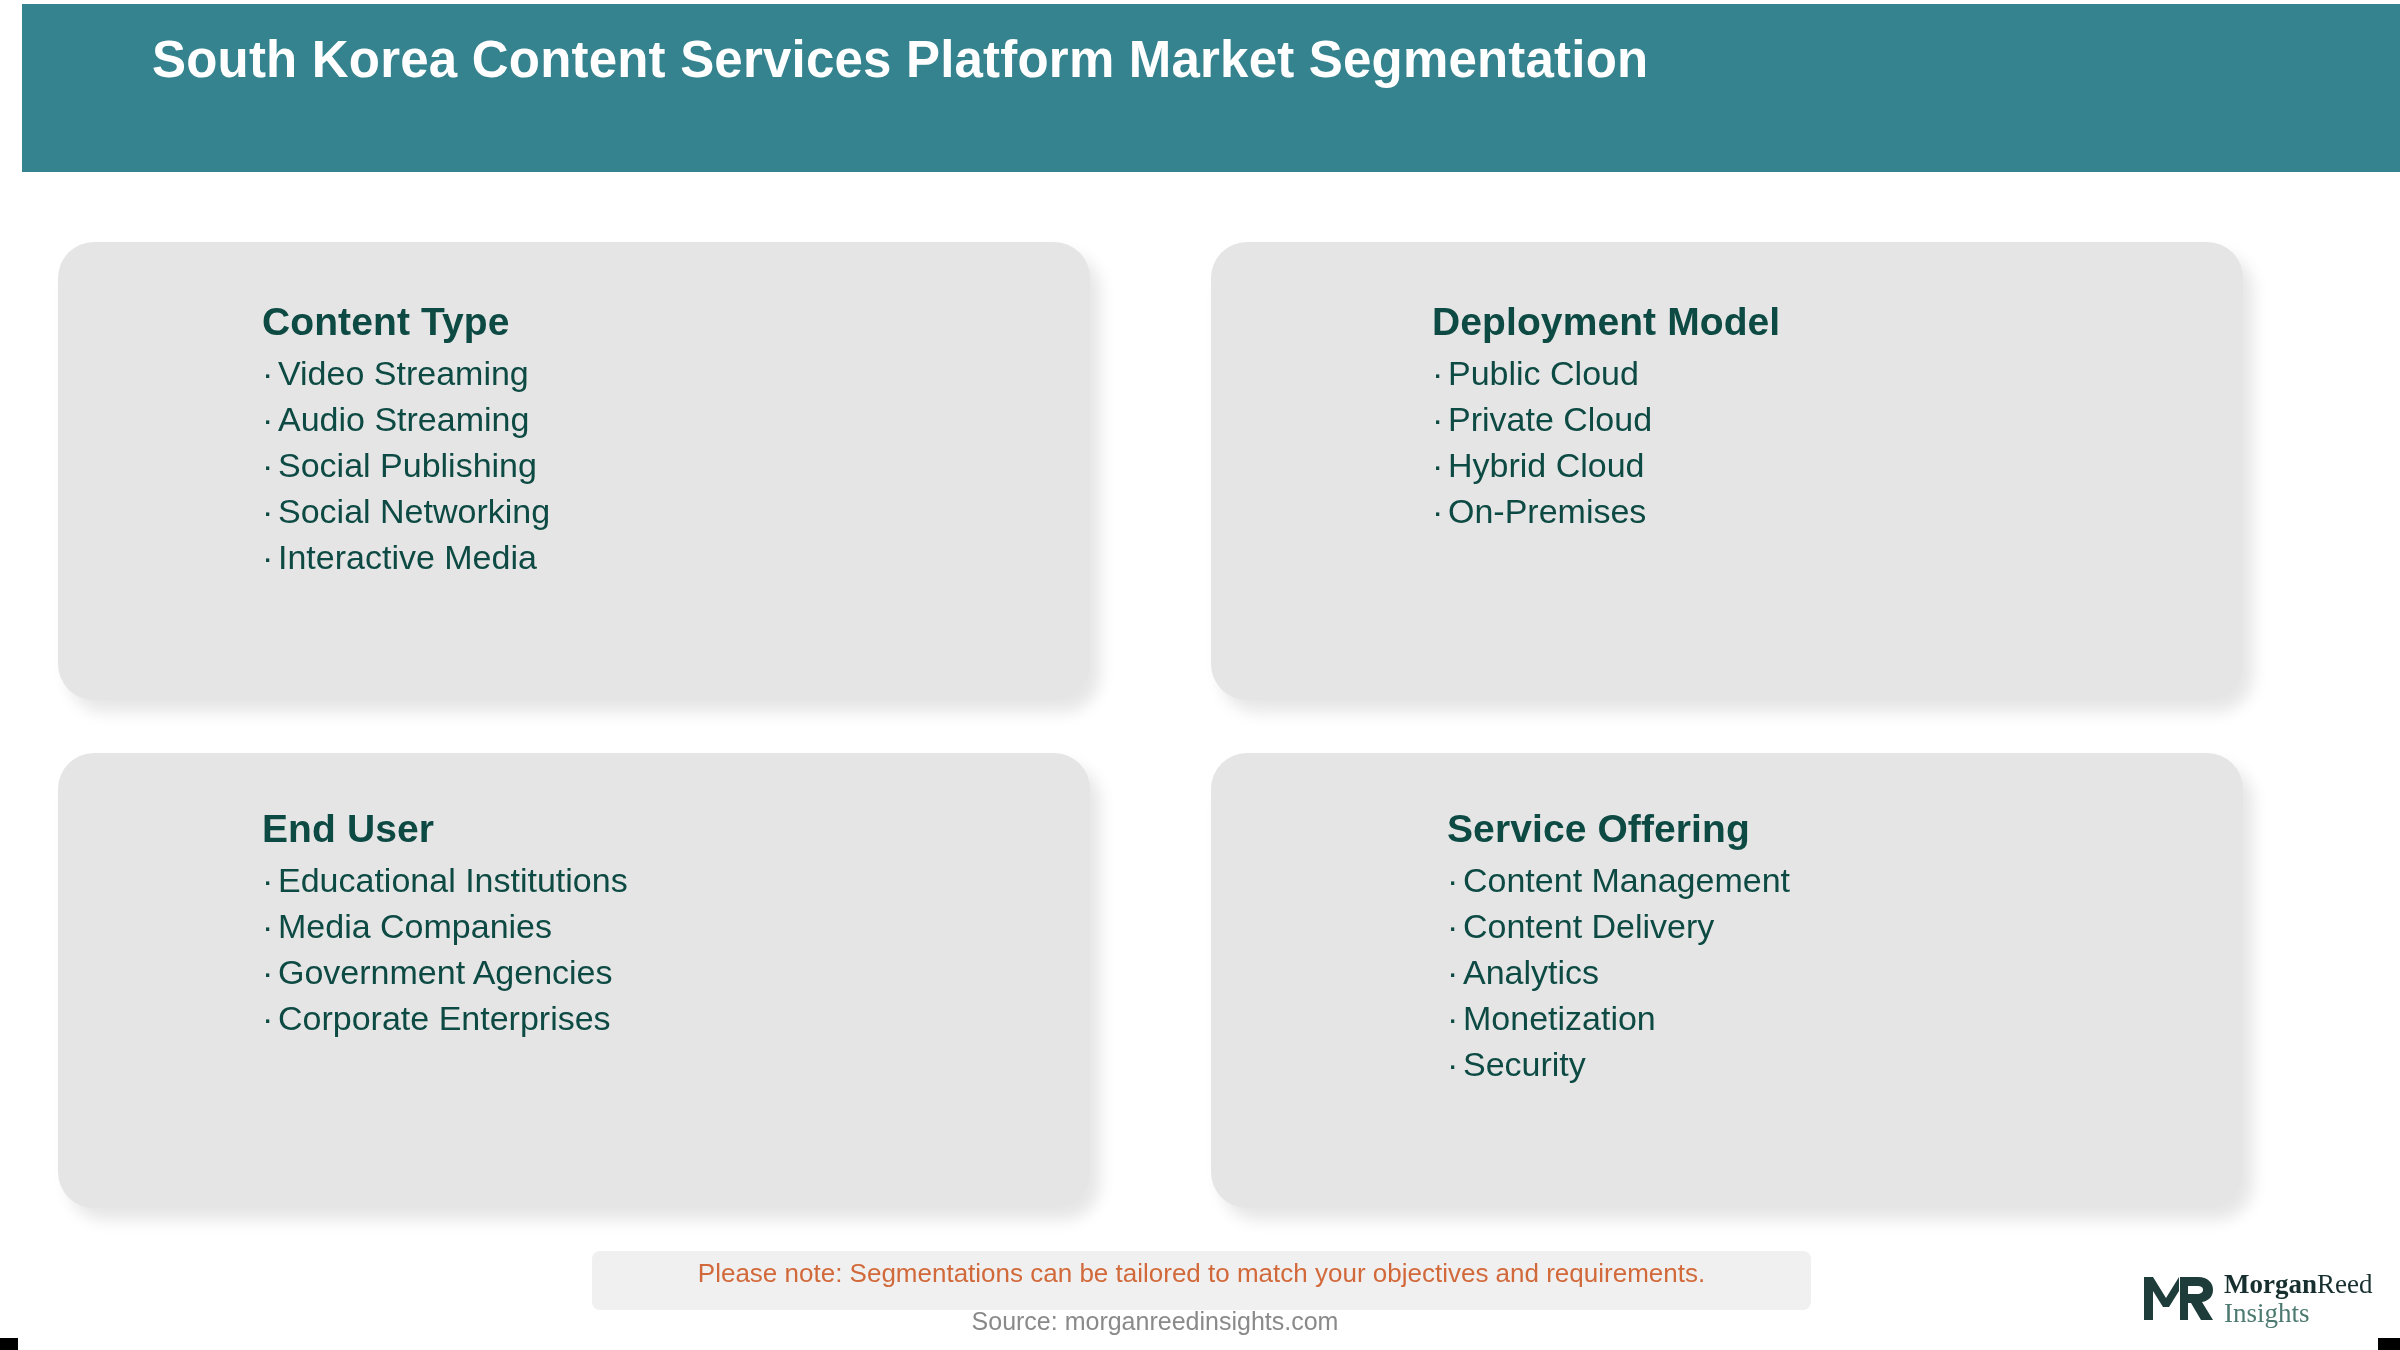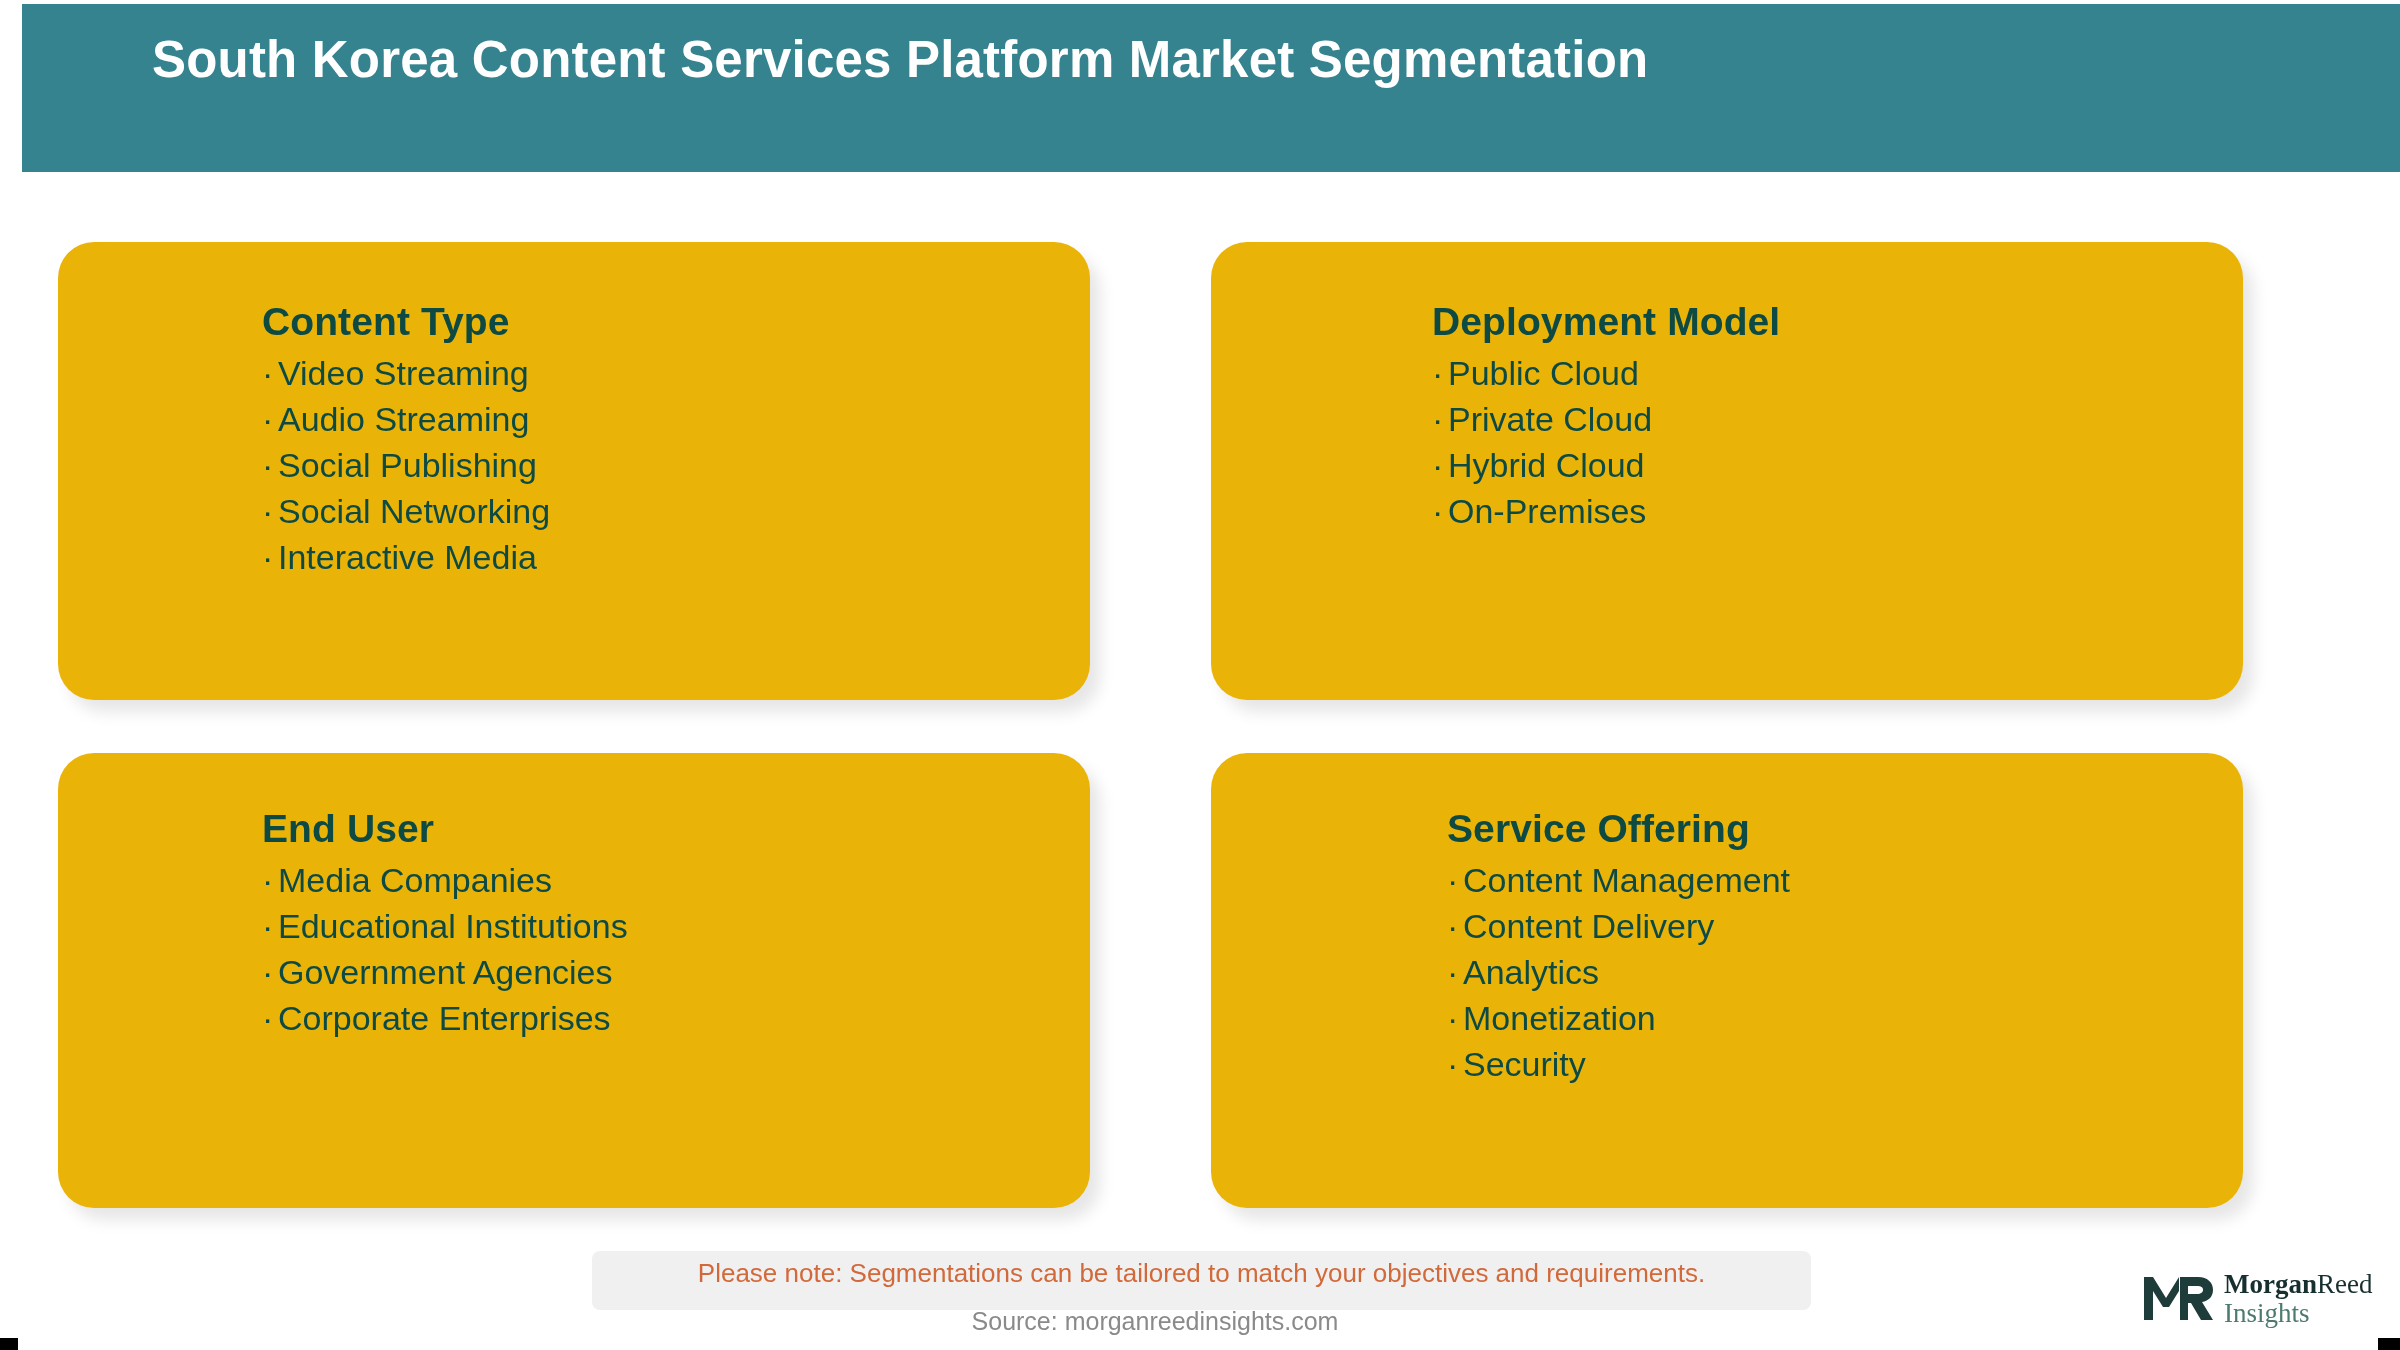--- a/index.html
+++ b/index.html
@@ -33,21 +33,21 @@
     font-size: 51px;
     font-weight: bold;
     color: #ffffff;
     letter-spacing: 0.2px;
     white-space: nowrap;
   }
 
   
   .card {
     position: absolute;
-    background: #eab308;
+    background: #e5e5e5;
     border-radius: 36px;
     box-shadow: 10px 12px 16px rgba(0,0,0,0.10);
     box-sizing: border-box;
   }
   .card-1 { left: 58px;   top: 242px;  width: 1032px; height: 458px; }
   .card-2 { left: 1211px; top: 242px;  width: 1032px; height: 458px; }
   .card-3 { left: 58px;   top: 753px;  width: 1032px; height: 455px; }
   .card-4 { left: 1211px; top: 753px;  width: 1032px; height: 455px; }
 
   .card-inner {
@@ -208,24 +208,24 @@
       </li>
     </ul>
   </div>
 </div>
 
 <div class="card card-3">
   <div class="card-inner">
     <div class="card-heading">End User</div>
     <ul class="card-list">
       <li>
+        <span class="bullet-dot">·</span><span>Educational Institutions</span>
+      </li>
+      <li>
         <span class="bullet-dot">·</span><span>Media Companies</span>
-      </li>
-      <li>
-        <span class="bullet-dot">·</span><span>Educational Institutions</span>
       </li>
       <li>
         <span class="bullet-dot">·</span><span>Government Agencies</span>
       </li>
       <li>
         <span class="bullet-dot">·</span><span>Corporate Enterprises</span>
       </li>
     </ul>
   </div>
 </div>

